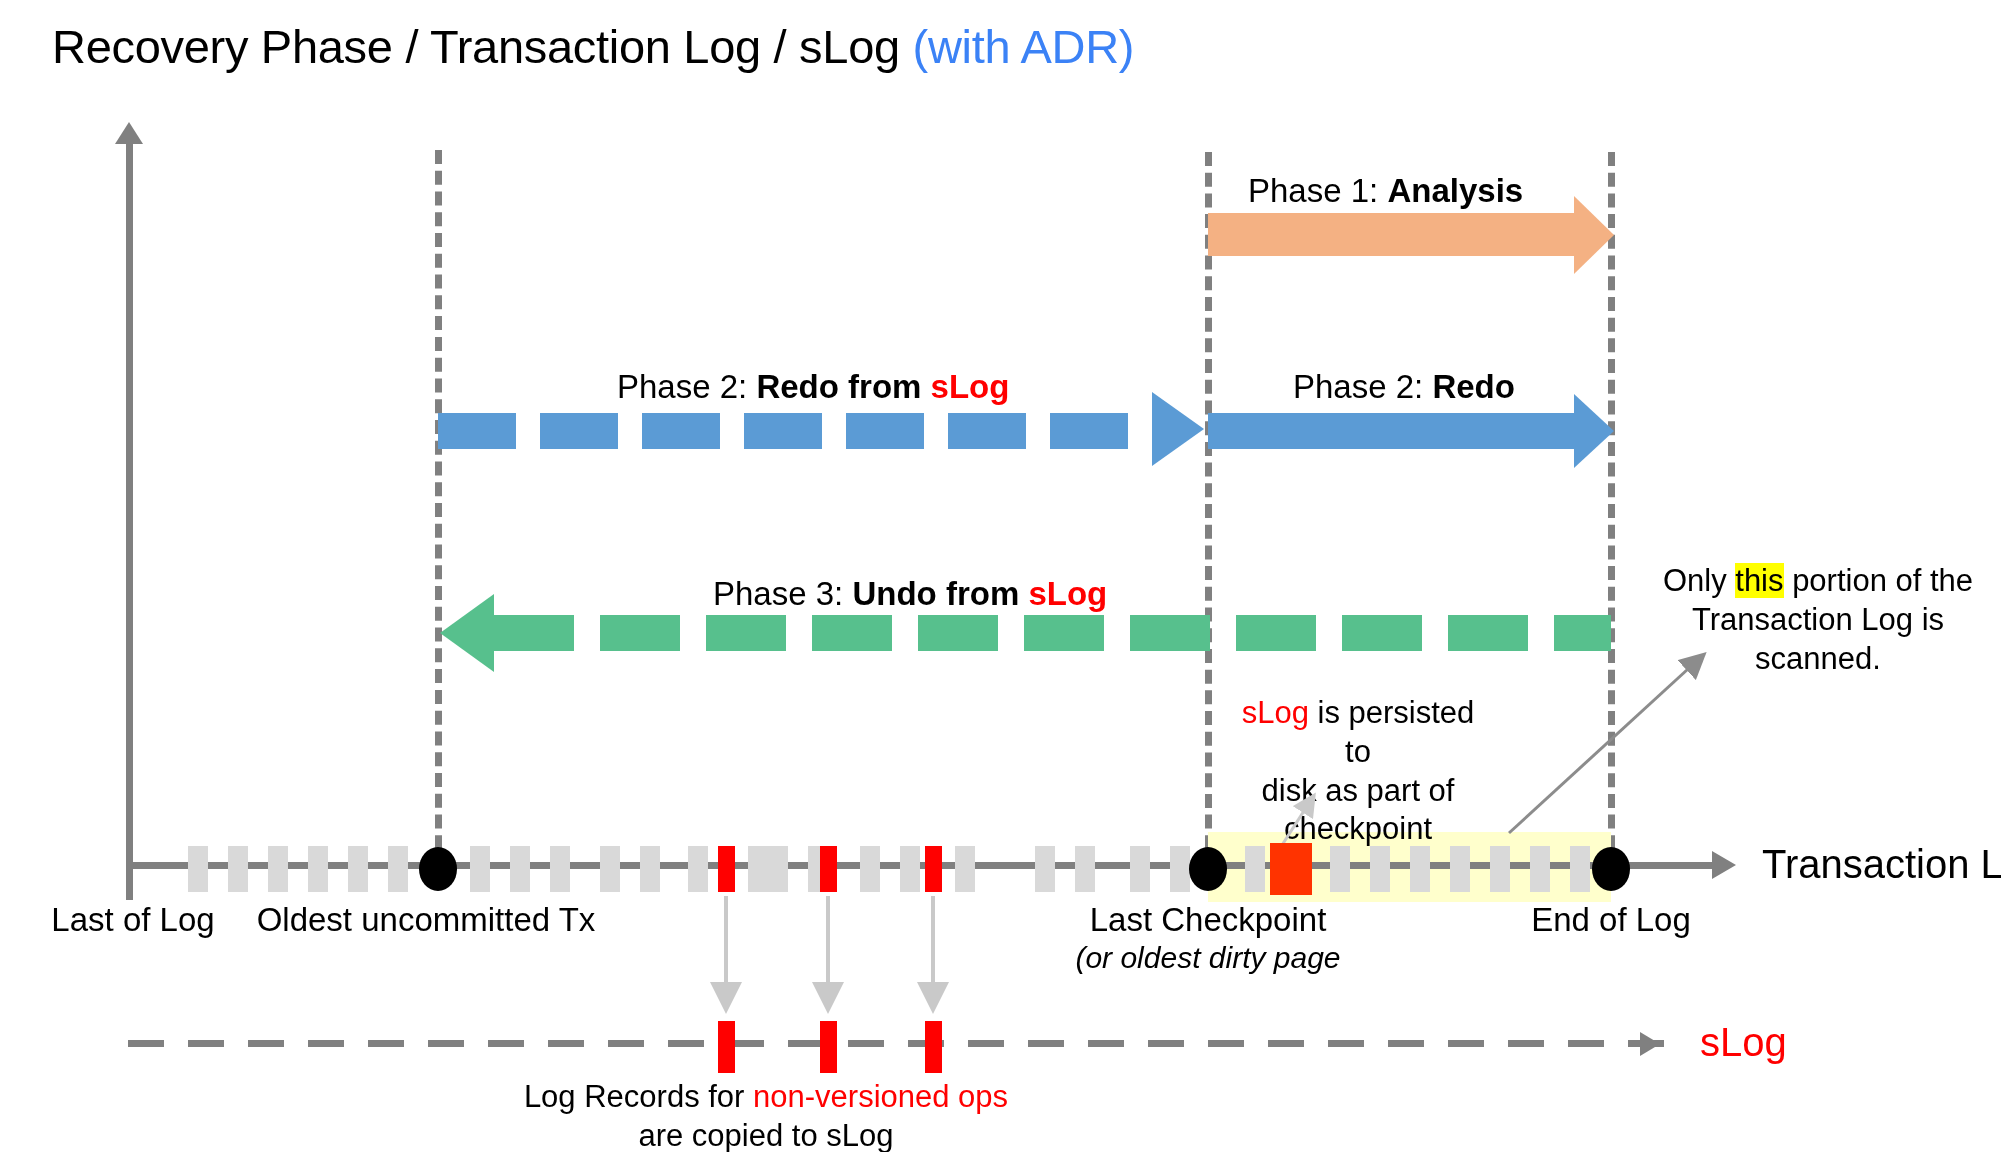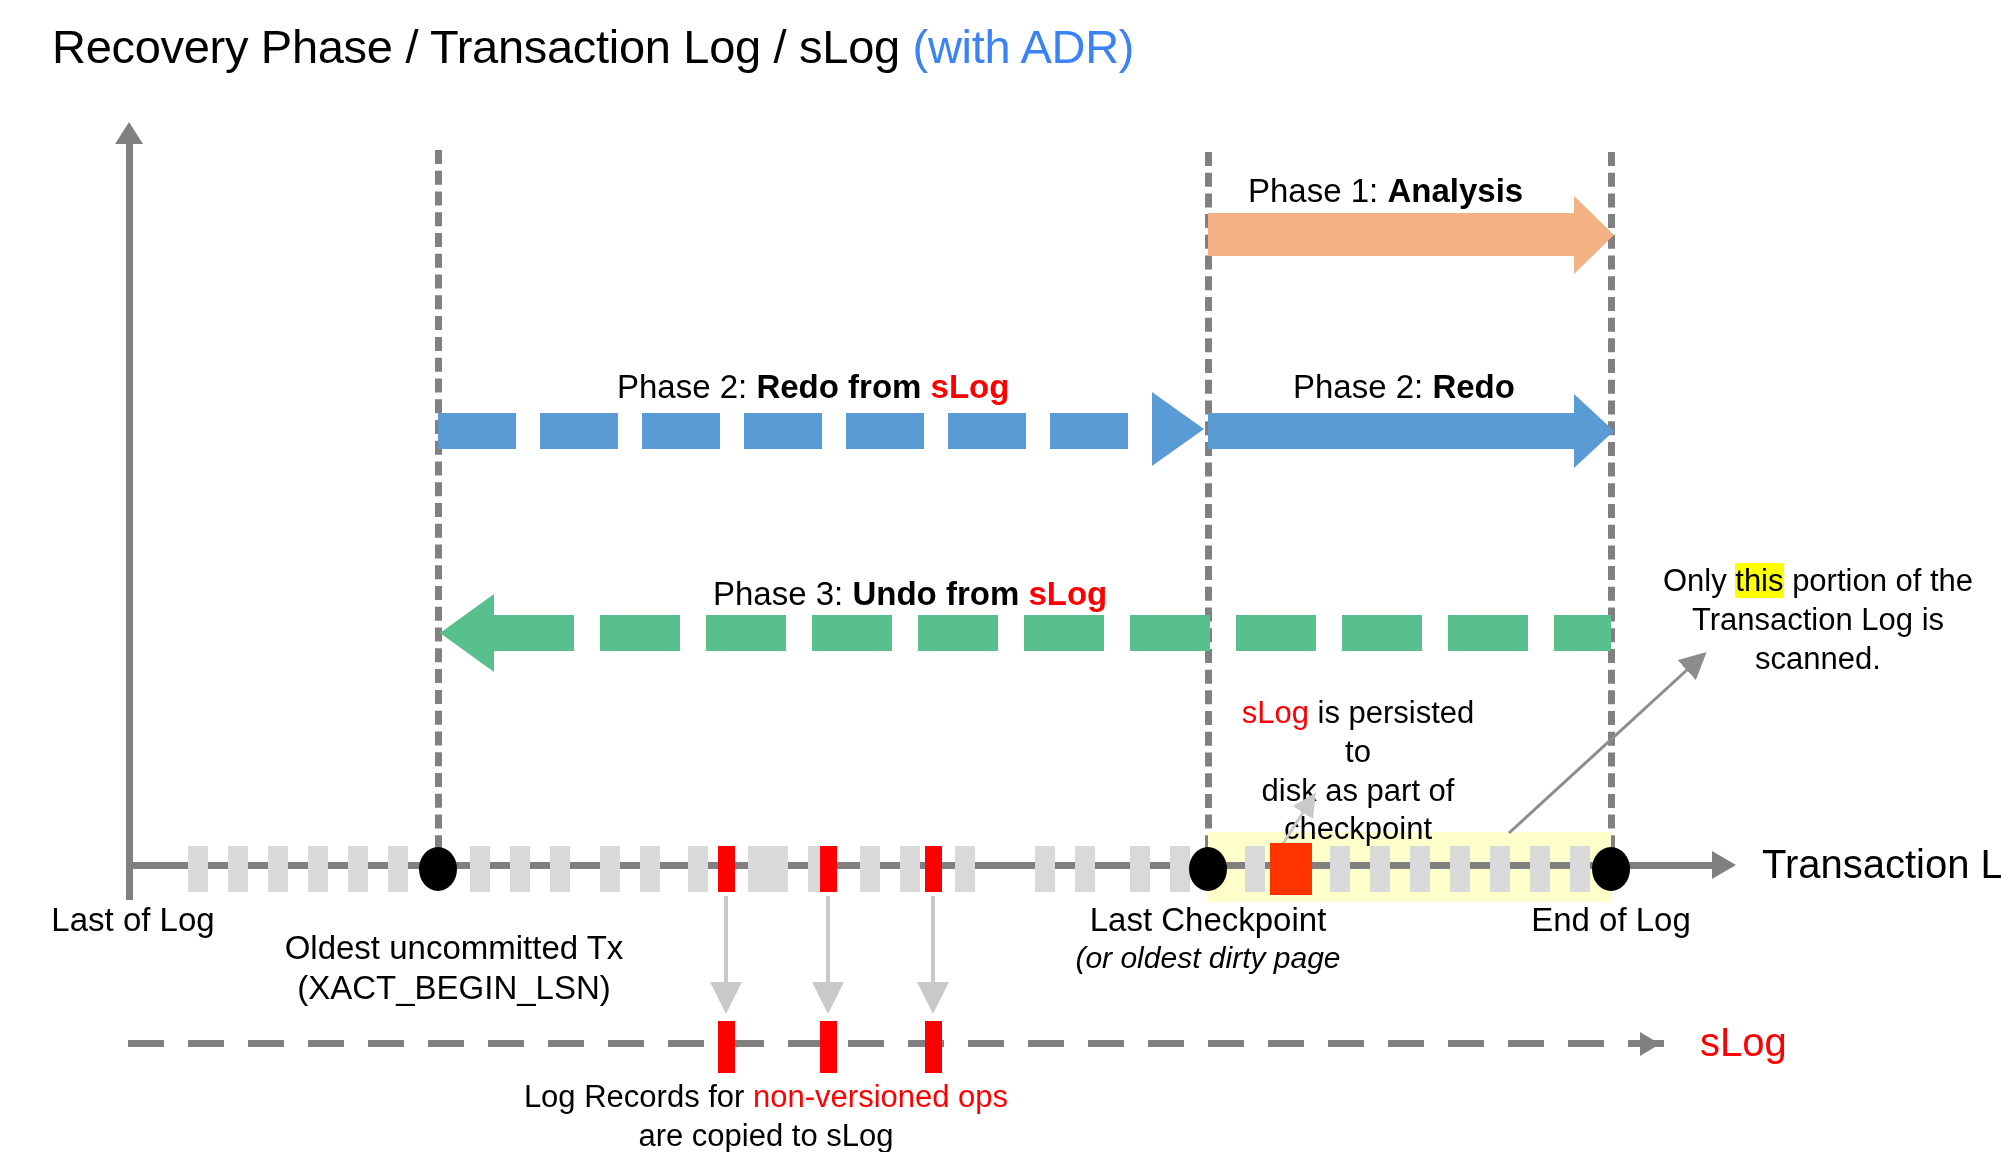--- a/index.html
+++ b/index.html
@@ -201,23 +201,22 @@
 <div class="abs" id="slog-marks" style="left:0;top:1044px;width:2001px;height:0;">
     <div class="tick red" style="left: 718px; top: -23px; height: 52px;"></div>
     <div class="tick red" style="left: 820px; top: -23px; height: 52px;"></div>
     <div class="tick red" style="left: 925px; top: -23px; height: 52px;"></div>
   </div>
 
 <div class="pointlabel nosel" style="left:38px;top:900px;width:190px;">
   <span>Last of Log</span>
 </div>
 
-<div class="pointlabel nosel" style="left:284px;top:900px;width:340px;margin-top:28px;">
+<div class="pointlabel nosel" style="left:256px;top:900px;width:340px;">
   <div>Oldest uncommitted Tx</div>
-  <div>(XACT_BEGIN_LSN)</div>
 </div>
 
 <div class="pointlabel nosel" style="left:1058px;top:900px;width:300px;">
   <div>Last Checkpoint</div>
   <div class="it">(or oldest dirty page</div>
 </div>
 
 <div class="pointlabel nosel" style="left:1506px;top:900px;width:210px;">
   <span>End of Log</span>
 </div>

